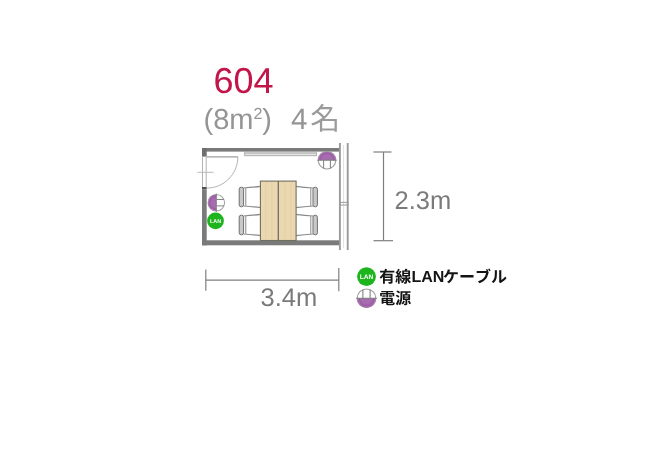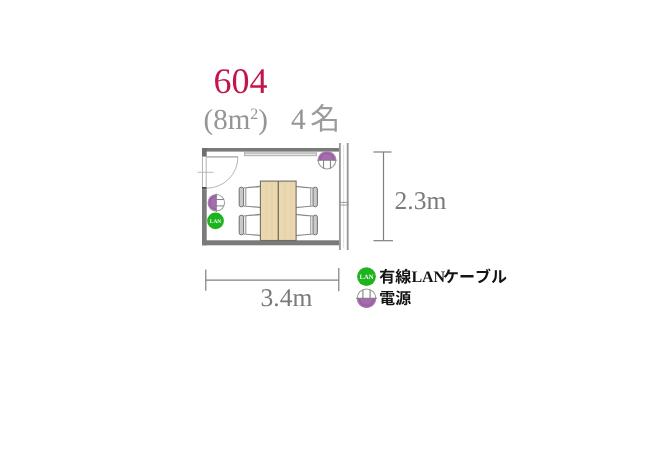--- a/index.html
+++ b/index.html
@@ -1,16 +1,16 @@
 <!DOCTYPE html>
 <html><head><meta charset="utf-8">
 <style>
 html,body{margin:0;padding:0;background:#ffffff;}
 #c{position:relative;width:670px;height:324px;background:#ffffff;overflow:hidden;
-  font-family:Liberation Serif, serif;-webkit-font-smoothing:antialiased;text-rendering:geometricPrecision;}
+  font-family:Liberation Sans, sans-serif;-webkit-font-smoothing:antialiased;text-rendering:geometricPrecision;}
 </style></head>
 <body>
 <div id="c">
 <svg width="670" height="450" viewBox="0 0 670 450">
 <defs>
 <g id="chair">
 <path d="M4.4,-9.0 Q12.5,-9.6 21.8,-10.6" fill="none" stroke="#8a8a8a" stroke-width="1.1"></path>
 <path d="M4.4,9.0 Q12.5,9.6 21.8,10.6" fill="none" stroke="#8a8a8a" stroke-width="1.1"></path>
 <line x1="6.6" y1="-8.7" x2="6.6" y2="8.7" stroke="#8a8a8a" stroke-width="1"></line>
 <rect x="0" y="-9.8" width="4.4" height="19.6" rx="2" fill="#c9c9c9" stroke="#6f6f6f" stroke-width="1"></rect>

